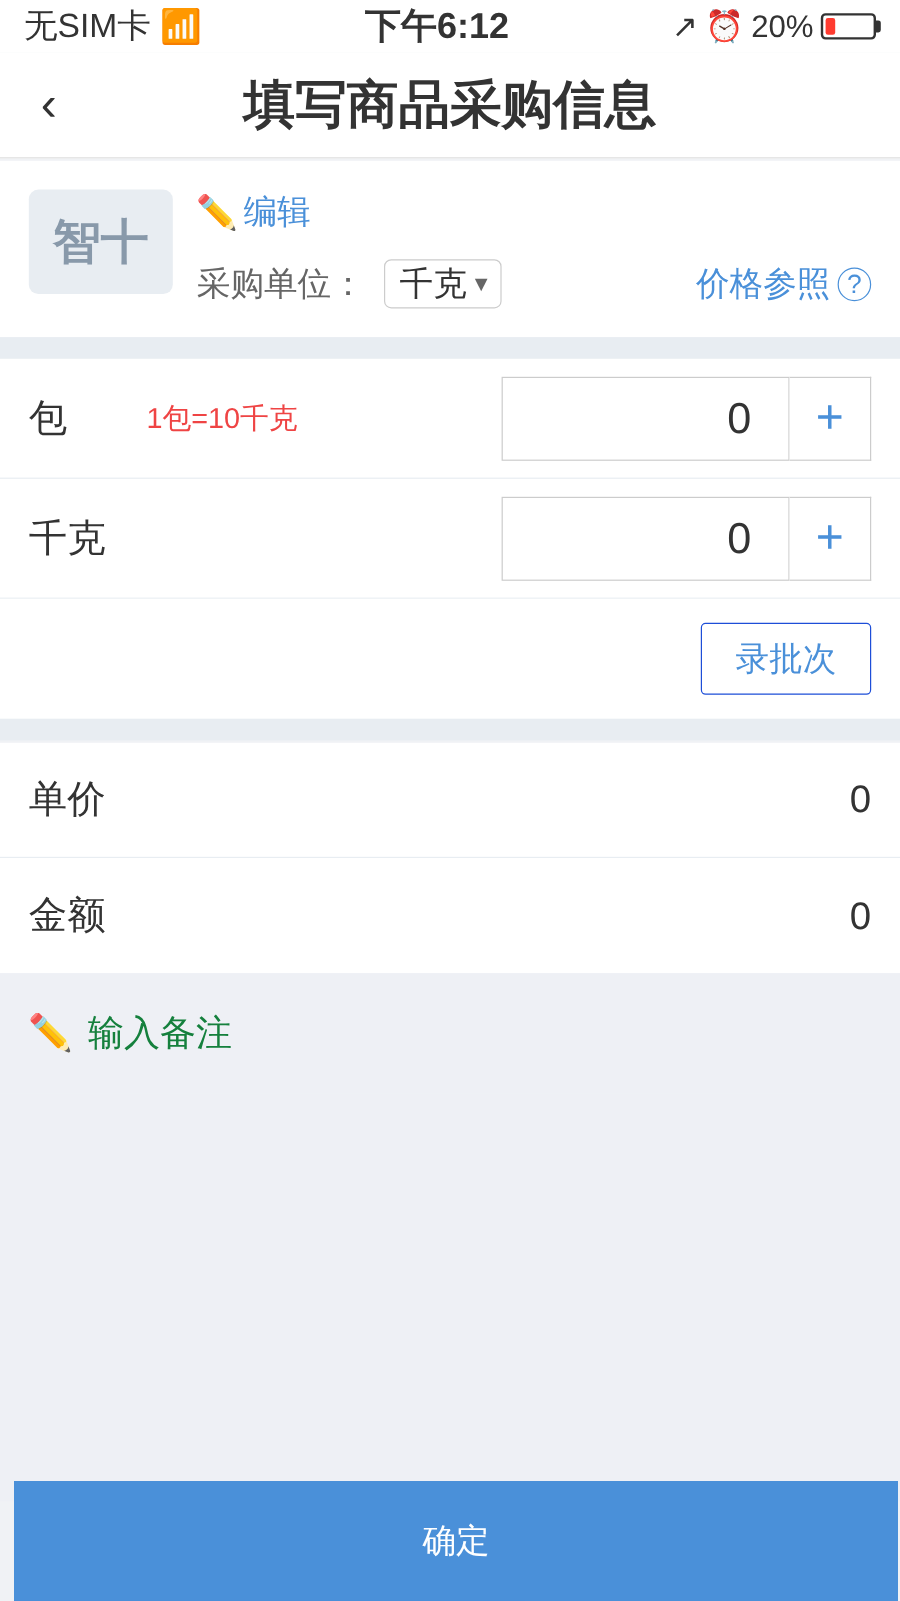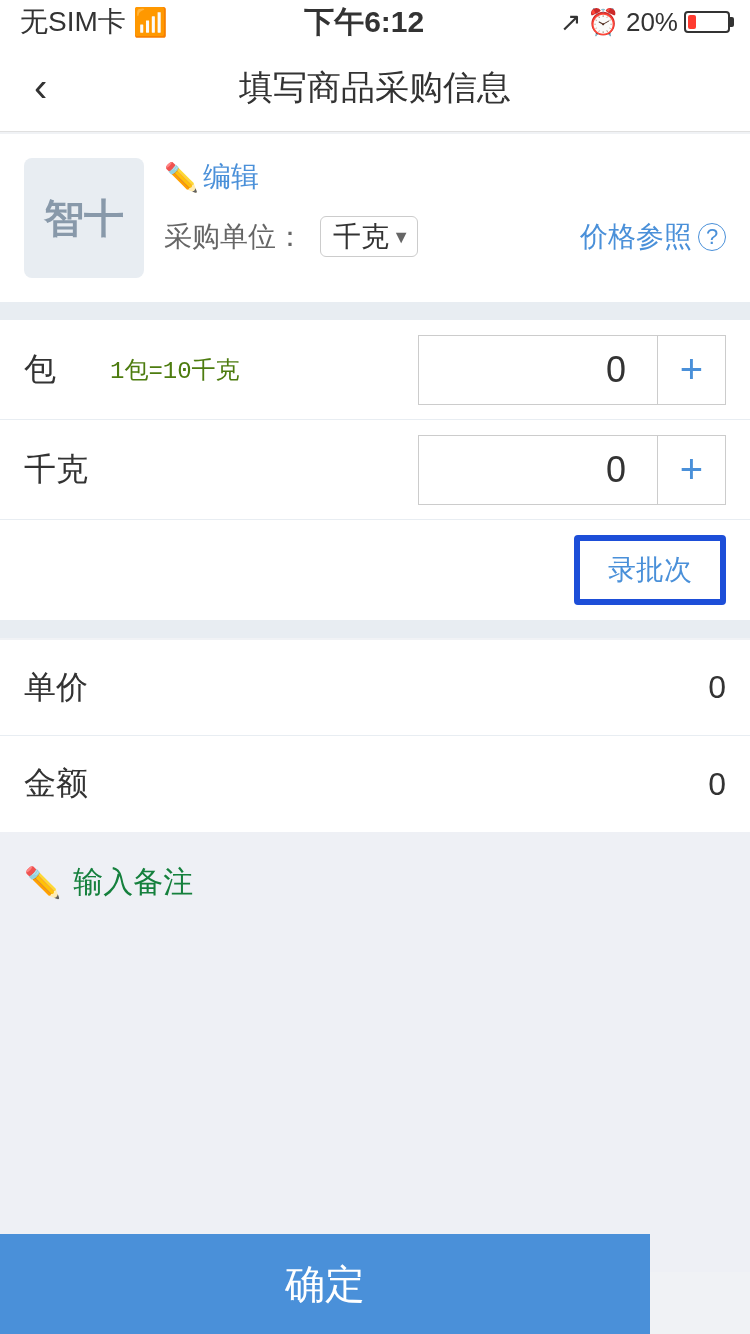--- a/index.html
+++ b/index.html
@@ -66,37 +66,37 @@
     }
     .nav-back {
       position: absolute;
       left: 24px;
       font-size: 40px;
       color: #333;
       cursor: pointer;
       padding: 10px;
     }
     .nav-title {
-      font-size: 34px;
-      font-weight: 400;
+      font-size: 43px;
+      font-weight: 700;
       color: #333;
     }
 
     
     .product-card {
       background: #fff;
       padding: 24px;
       display: flex;
       align-items: flex-start;
       gap: 20px;
       margin-top: 2px;
     }
     .product-image {
       width: 120px;
-      height: 120px;
+      height: 87px;
       background: #e8edf2;
       border-radius: 8px;
       display: flex;
       align-items: center;
       justify-content: center;
       flex-shrink: 0;
       font-size: 40px;
       color: #8899aa;
       font-weight: bold;
     }
@@ -182,23 +182,22 @@
       height: 100px;
       border-bottom: 1px solid #e8edf2;
     }
     .input-row-label {
       font-size: 32px;
       color: #333;
       min-width: 80px;
     }
     .input-row-sublabel {
       font-size: 24px;
-      color: #4d7c0f;
-      margin-left: 6px;
-      font-family: Liberation Mono, monospace;
+      color: #ef4444;
+      margin-left: 18px;
     }
     .input-row-right {
       margin-left: auto;
       display: flex;
       align-items: center;
       gap: 0;
     }
     .qty-input {
       width: 240px;
       height: 70px;
@@ -230,21 +229,21 @@
       align-items: center;
       padding: 0 24px;
       height: 100px;
     }
     .summary-text {
       font-size: 32px;
       color: #333;
     }
     .batch-btn {
       margin-left: auto;
-      border: 6px solid #1d4ed8;
+      border: 1px solid #1d4ed8;
       color: #4a90d9;
       background: #fff;
       padding: 10px 28px;
       font-size: 28px;
       border-radius: 4px;
       cursor: pointer;
     }
 
     
     .info-section {
@@ -293,26 +292,26 @@
     
     .content-area {
       min-height: 340px;
       background: #eef0f5;
     }
 
     
     .confirm-btn {
       position: fixed;
       bottom: 0;
-      left: 0;
-      width: 650px;
+      left: 12px;
+      width: 736px;
       height: 100px;
       background: #4a90d9;
       color: #fff;
-      font-size: 40px;
+      font-size: 28px;
       border: none;
       display: flex;
       align-items: center;
       justify-content: center;
       cursor: pointer;
     }
   </style>
 </head>
 <body>
 

